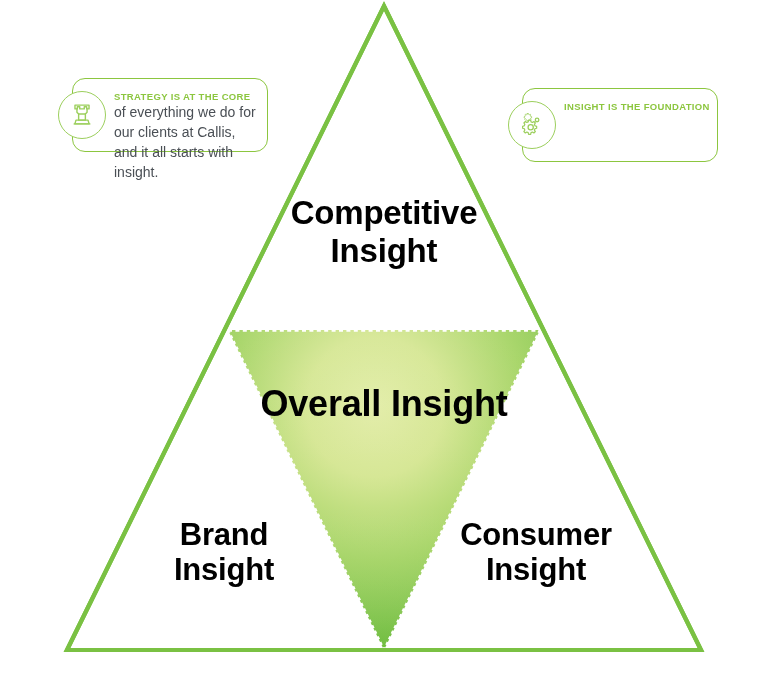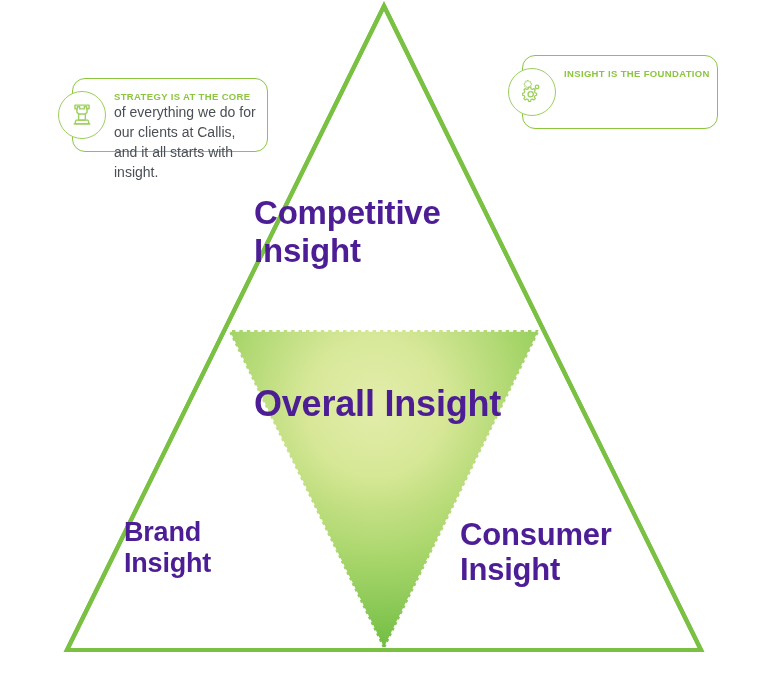--- a/index.html
+++ b/index.html
@@ -26,21 +26,22 @@
     left: 0;
     top: 0;
     width: 768px;
     height: 680px;
     display: block;
   }
 
   
   .tri-label {
     position: absolute;
-    color: #4c1d95;
+    text-align: center;
+    color: #000000;
     font-family: "Liberation Sans Narrow", "Liberation Sans", sans-serif;
     font-weight: bold;
     line-height: 1.14;
     letter-spacing: -0.2px;
     white-space: pre-line;
     pointer-events: none;
   }
   #label-competitive {
     left: 254px;
     top: 194px;
@@ -50,37 +51,37 @@
   #label-overall {
     left: 254px;
     top: 383px;
     width: 260px;
     font-size: 36px;
   }
   #label-brand {
     left: 124px;
     top: 517px;
     width: 200px;
-    font-size: 27px;
+    font-size: 31px;
   }
   #label-consumer {
-    left: 460px;
+    left: 436px;
     top: 517px;
     width: 200px;
     font-size: 31px;
   }
 
   
   .callout {
     position: absolute;
     width: 212px;
     height: 76px;
   }
   #callout-strategy { left: 58px; top: 78px; }
-  #callout-foundation { left: 508px; top: 55px; }
+  #callout-foundation { left: 508px; top: 88px; }
 
   .callout-box {
     position: absolute;
     left: 14px;
     top: 0;
     width: 196px;
     height: 74px;
     box-sizing: border-box;
     border: 1.6px solid #8cc63f;
     border-radius: 13px;

